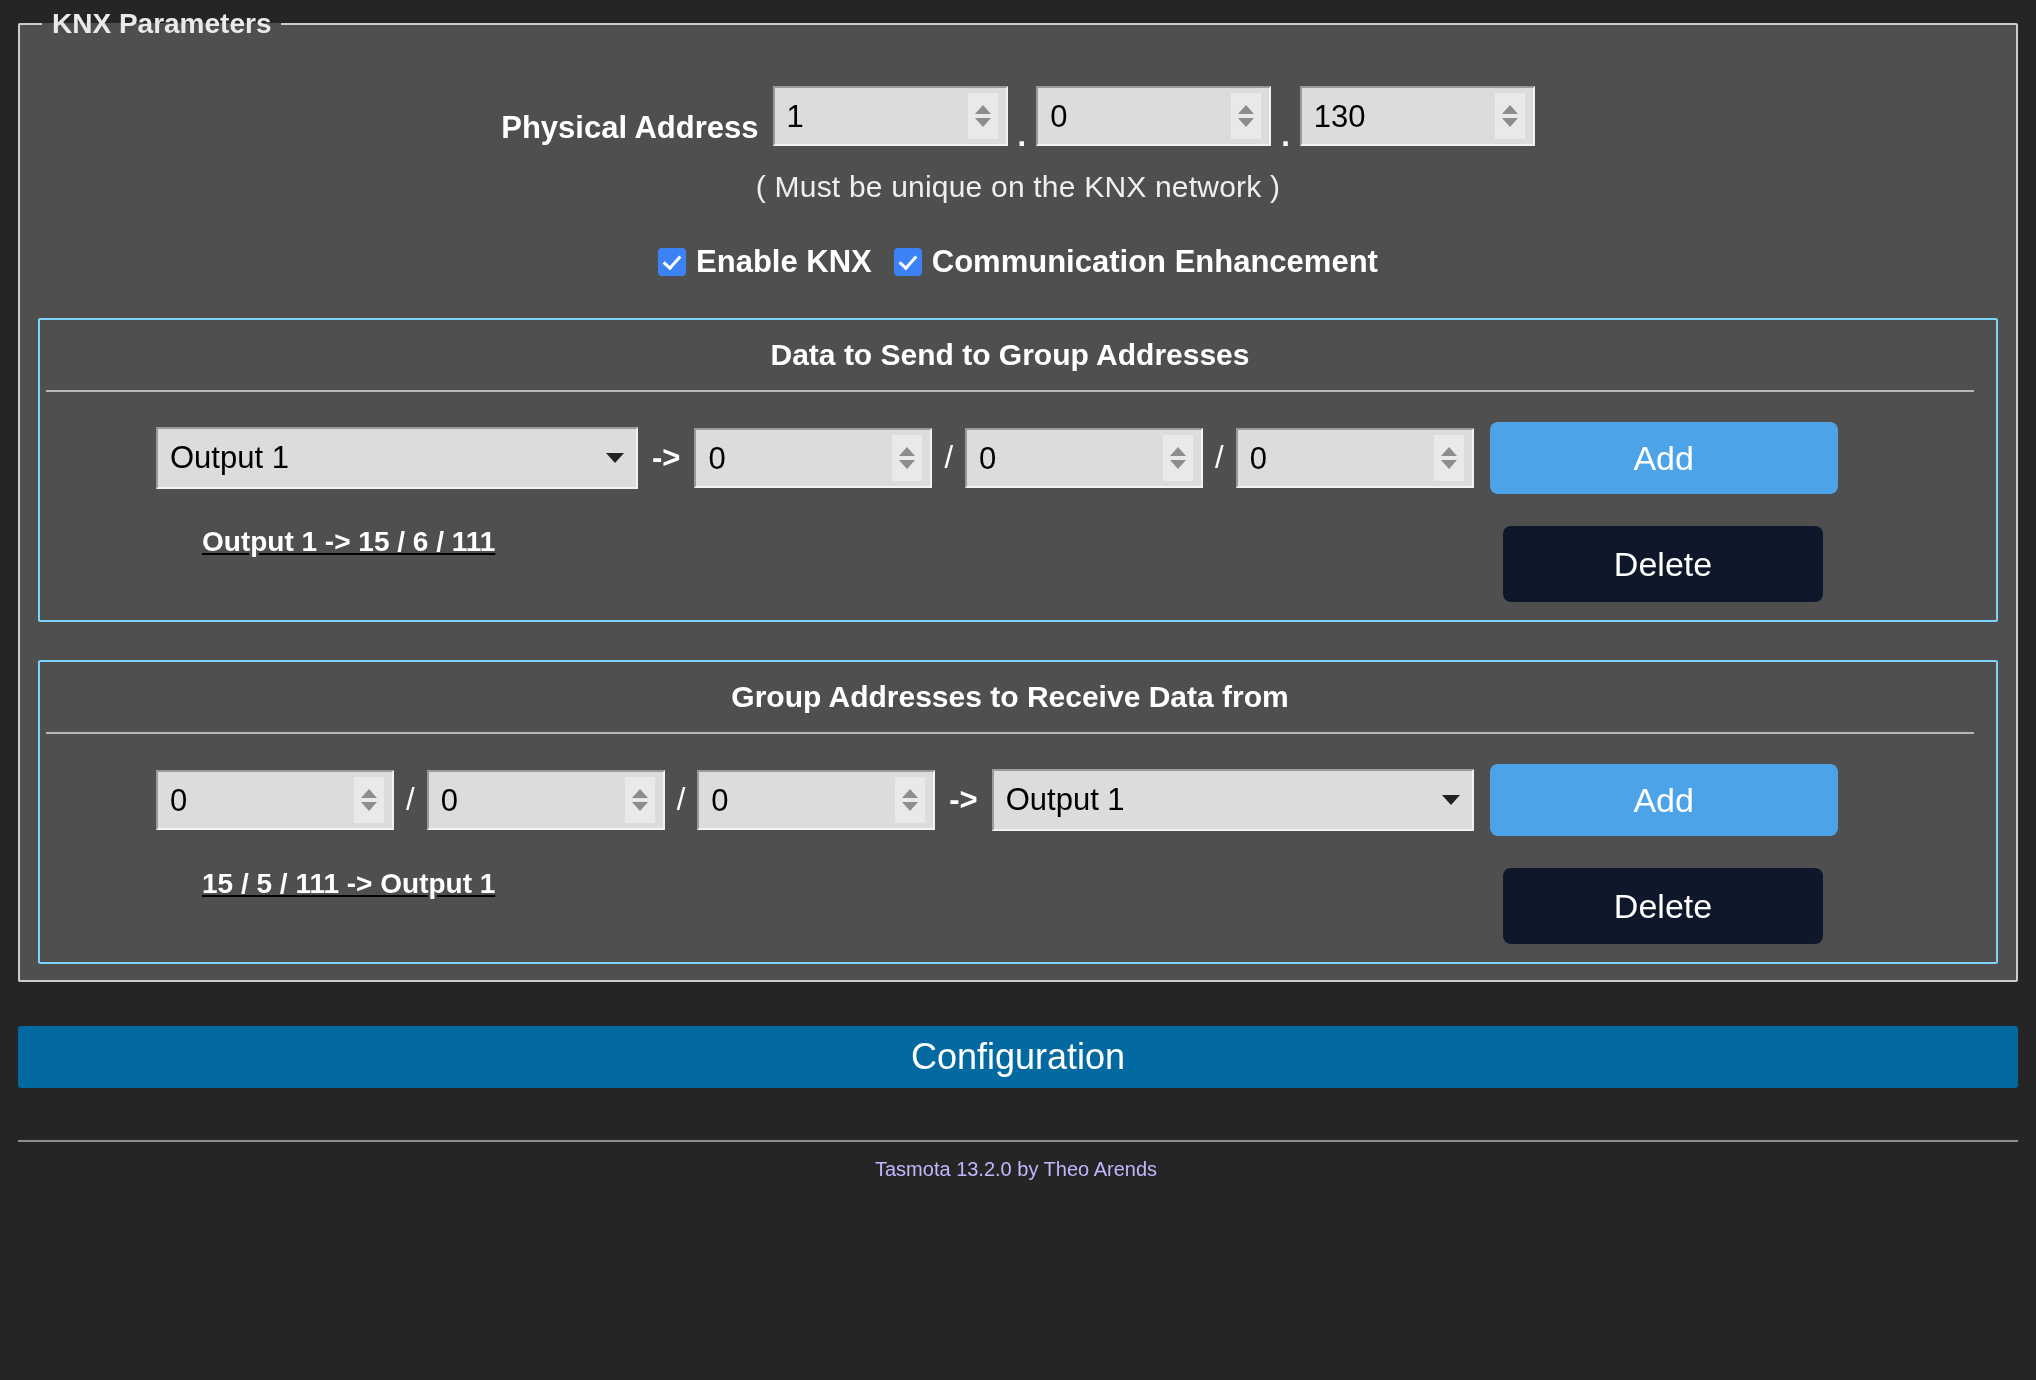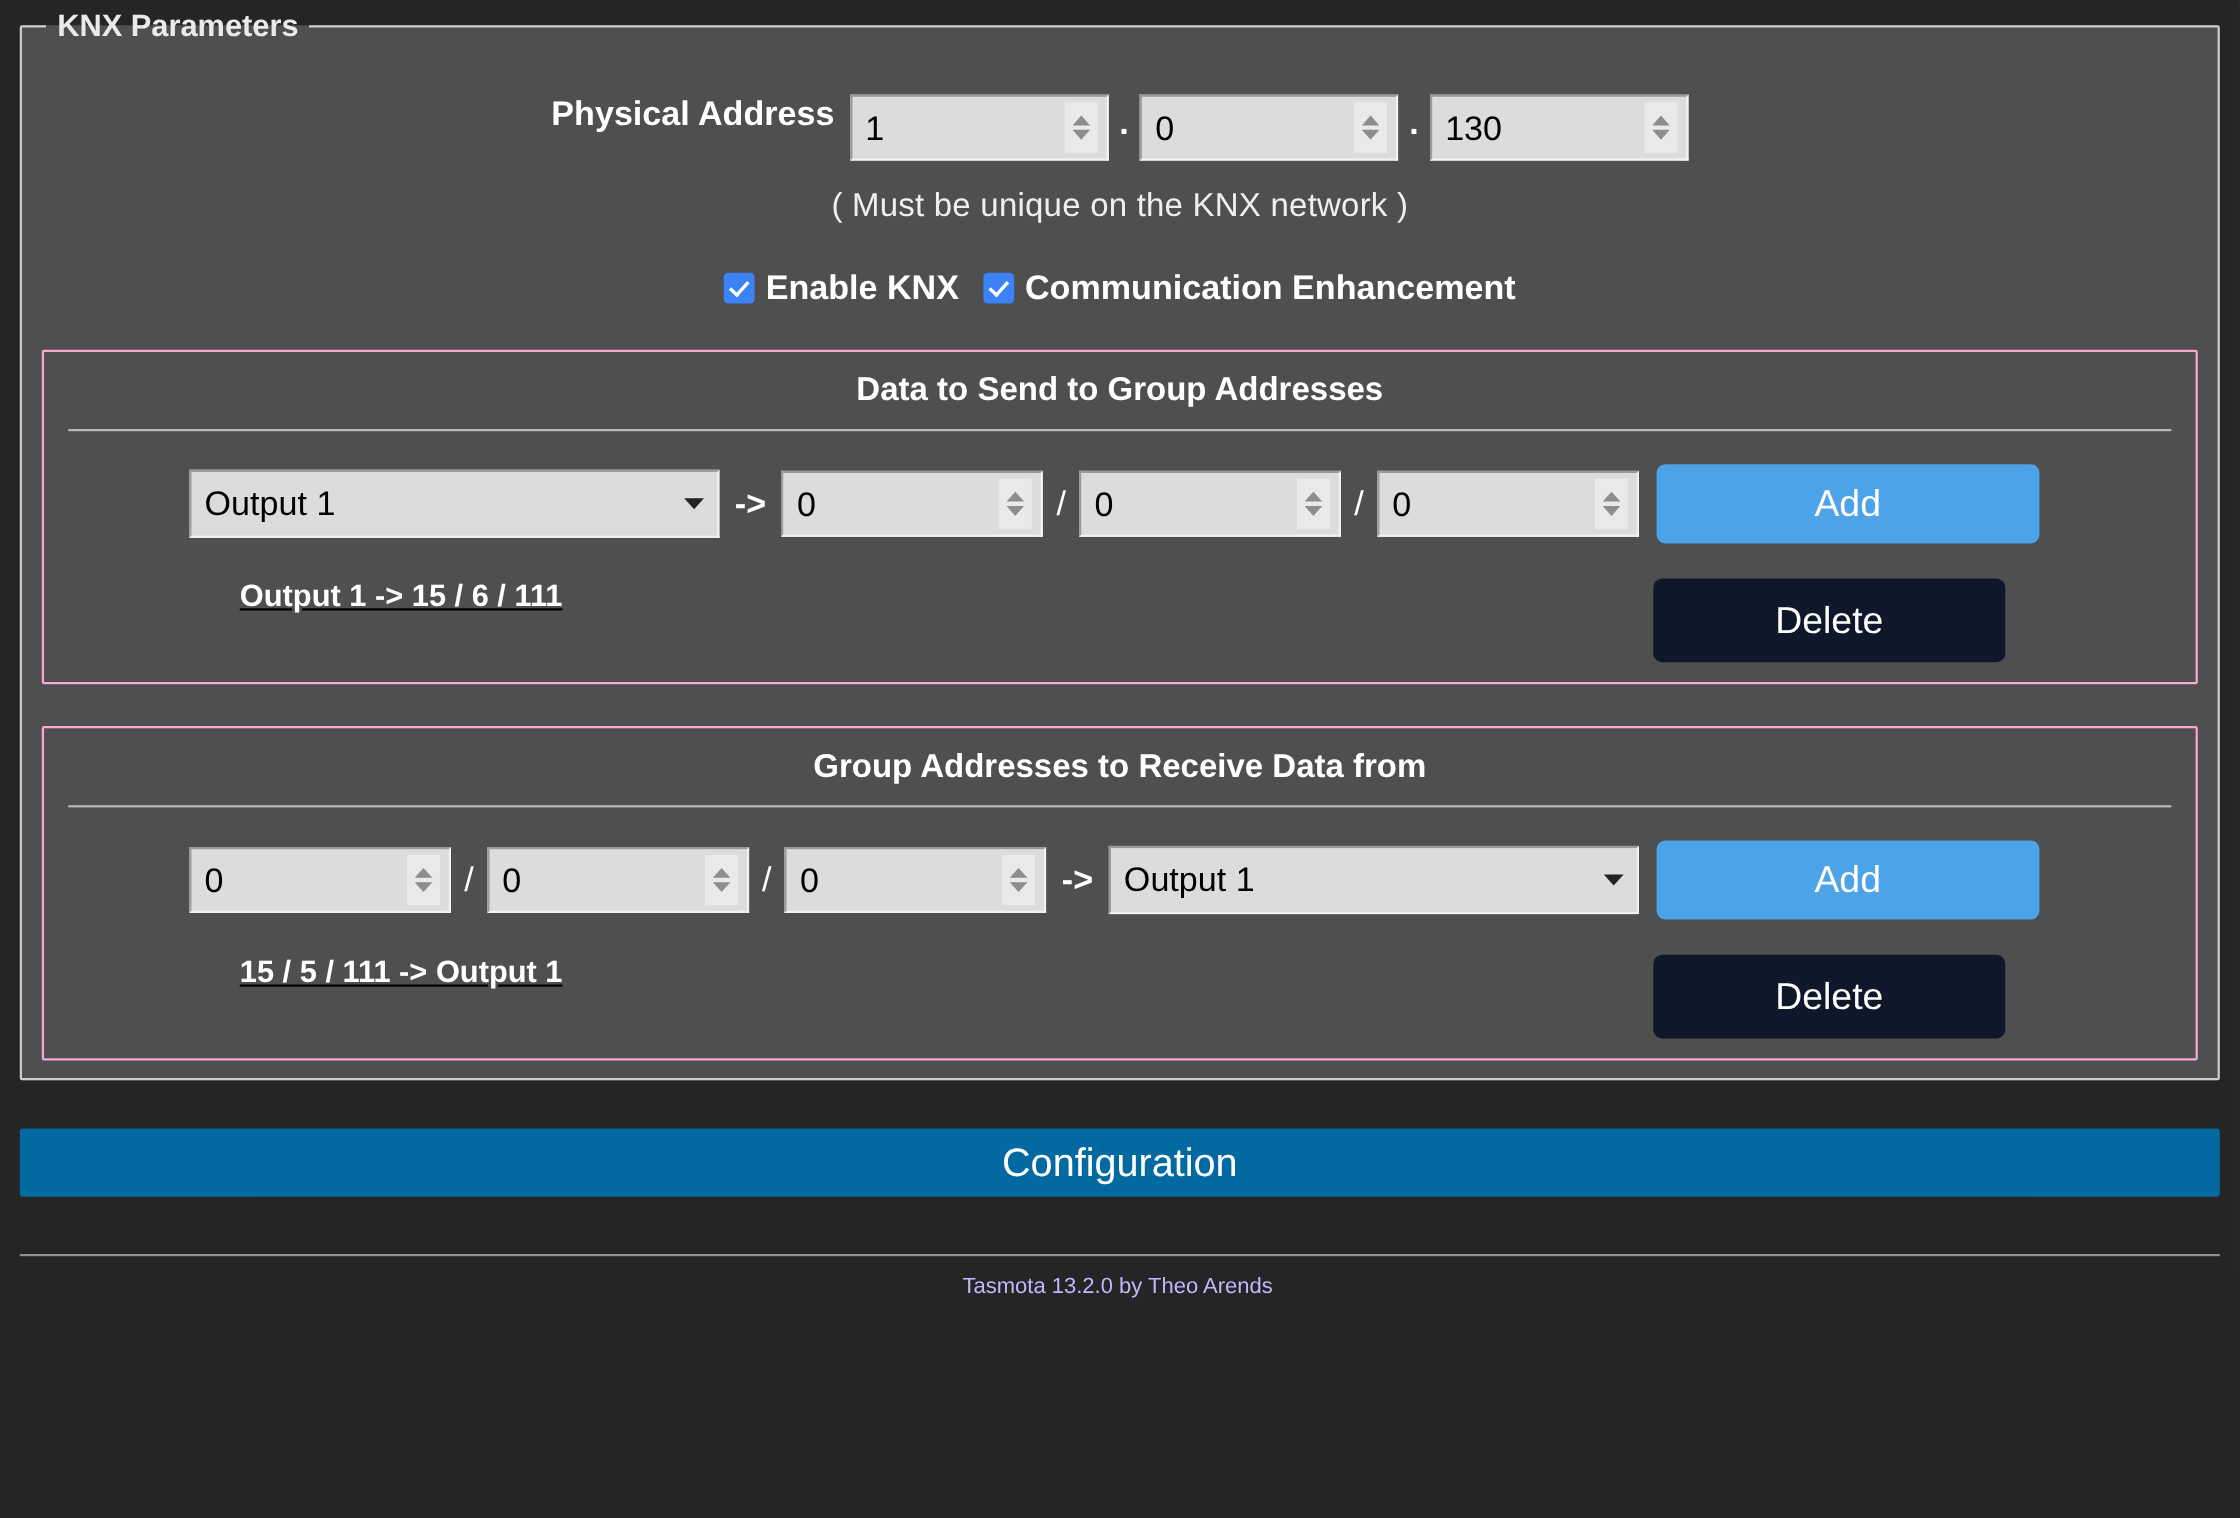--- a/index.html
+++ b/index.html
@@ -30,21 +30,21 @@
     color: #eaeaea;
     font-size: 28px;
     font-weight: bold;
     padding: 0 10px;
     margin-left: 6px;
   }
 
   
   .pa-row {
     display: flex;
-    align-items: flex-start;
+    align-items: flex-end;
     justify-content: center;
     gap: 0px;
     margin-top: 46px;
   }
   .pa-label {
     color: #ffffff;
     font-size: 31px;
     font-weight: bold;
     margin-right: 14px;
   }
@@ -136,24 +136,24 @@
   .cb-label {
     color: #ffffff;
     font-size: 31px;
     font-weight: bold;
     margin-right: 22px;
   }
   .cb-label.last { margin-right: 0; }
 
   
   .inner-fieldset {
-    border: 2px solid #f9a8d4;
+    border: 2px solid #7dd3fc;
     background: #4f4f4f;
     margin-top: 38px;
-    padding: 0 18px 18px 18px;
+    padding: 0 18px 18px 2px;
     border-radius: 2px;
   }
   .inner-title {
     text-align: center;
     color: #ffffff;
     font-size: 30px;
     font-weight: bold;
     padding-top: 18px;
   }
   .sep {

